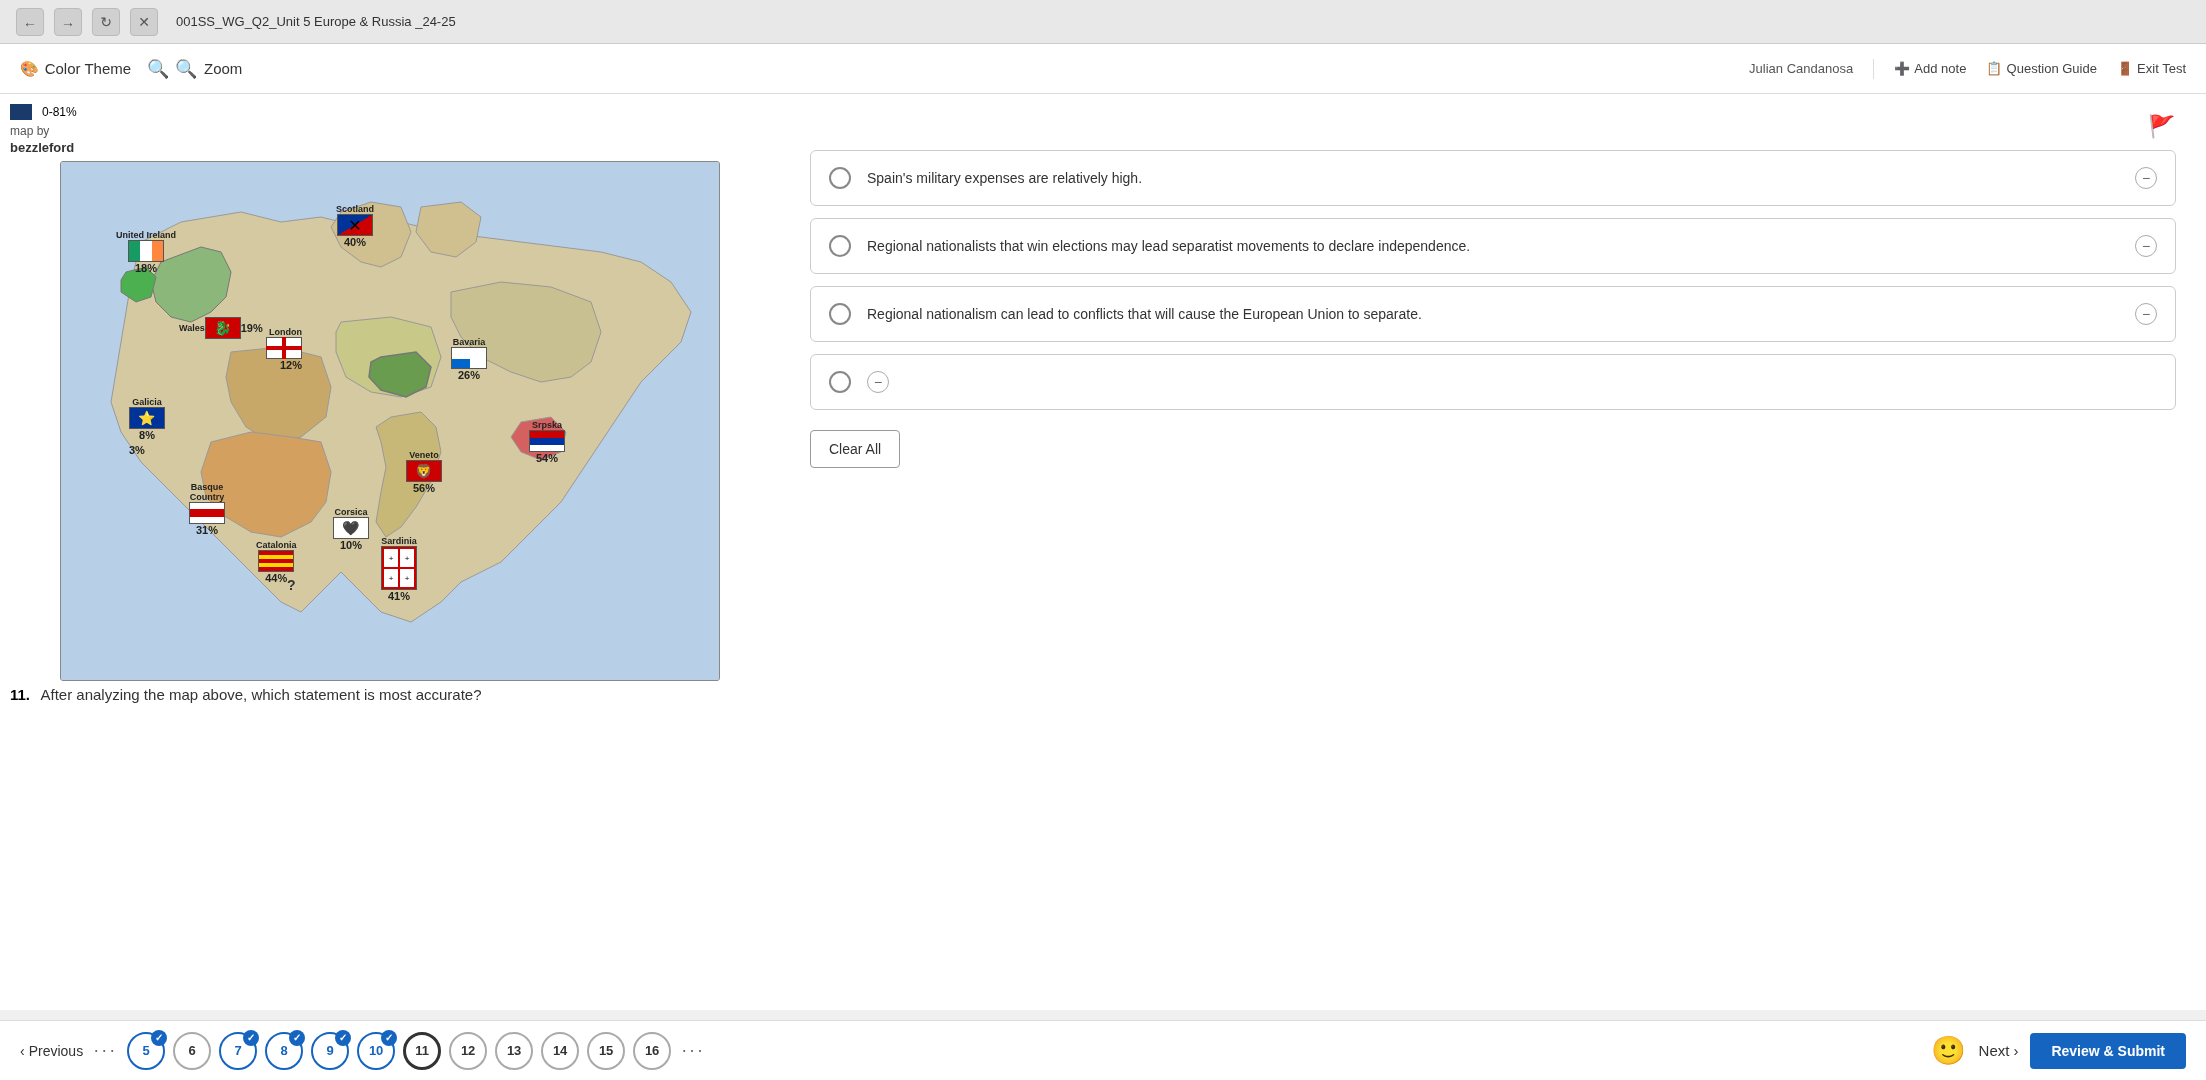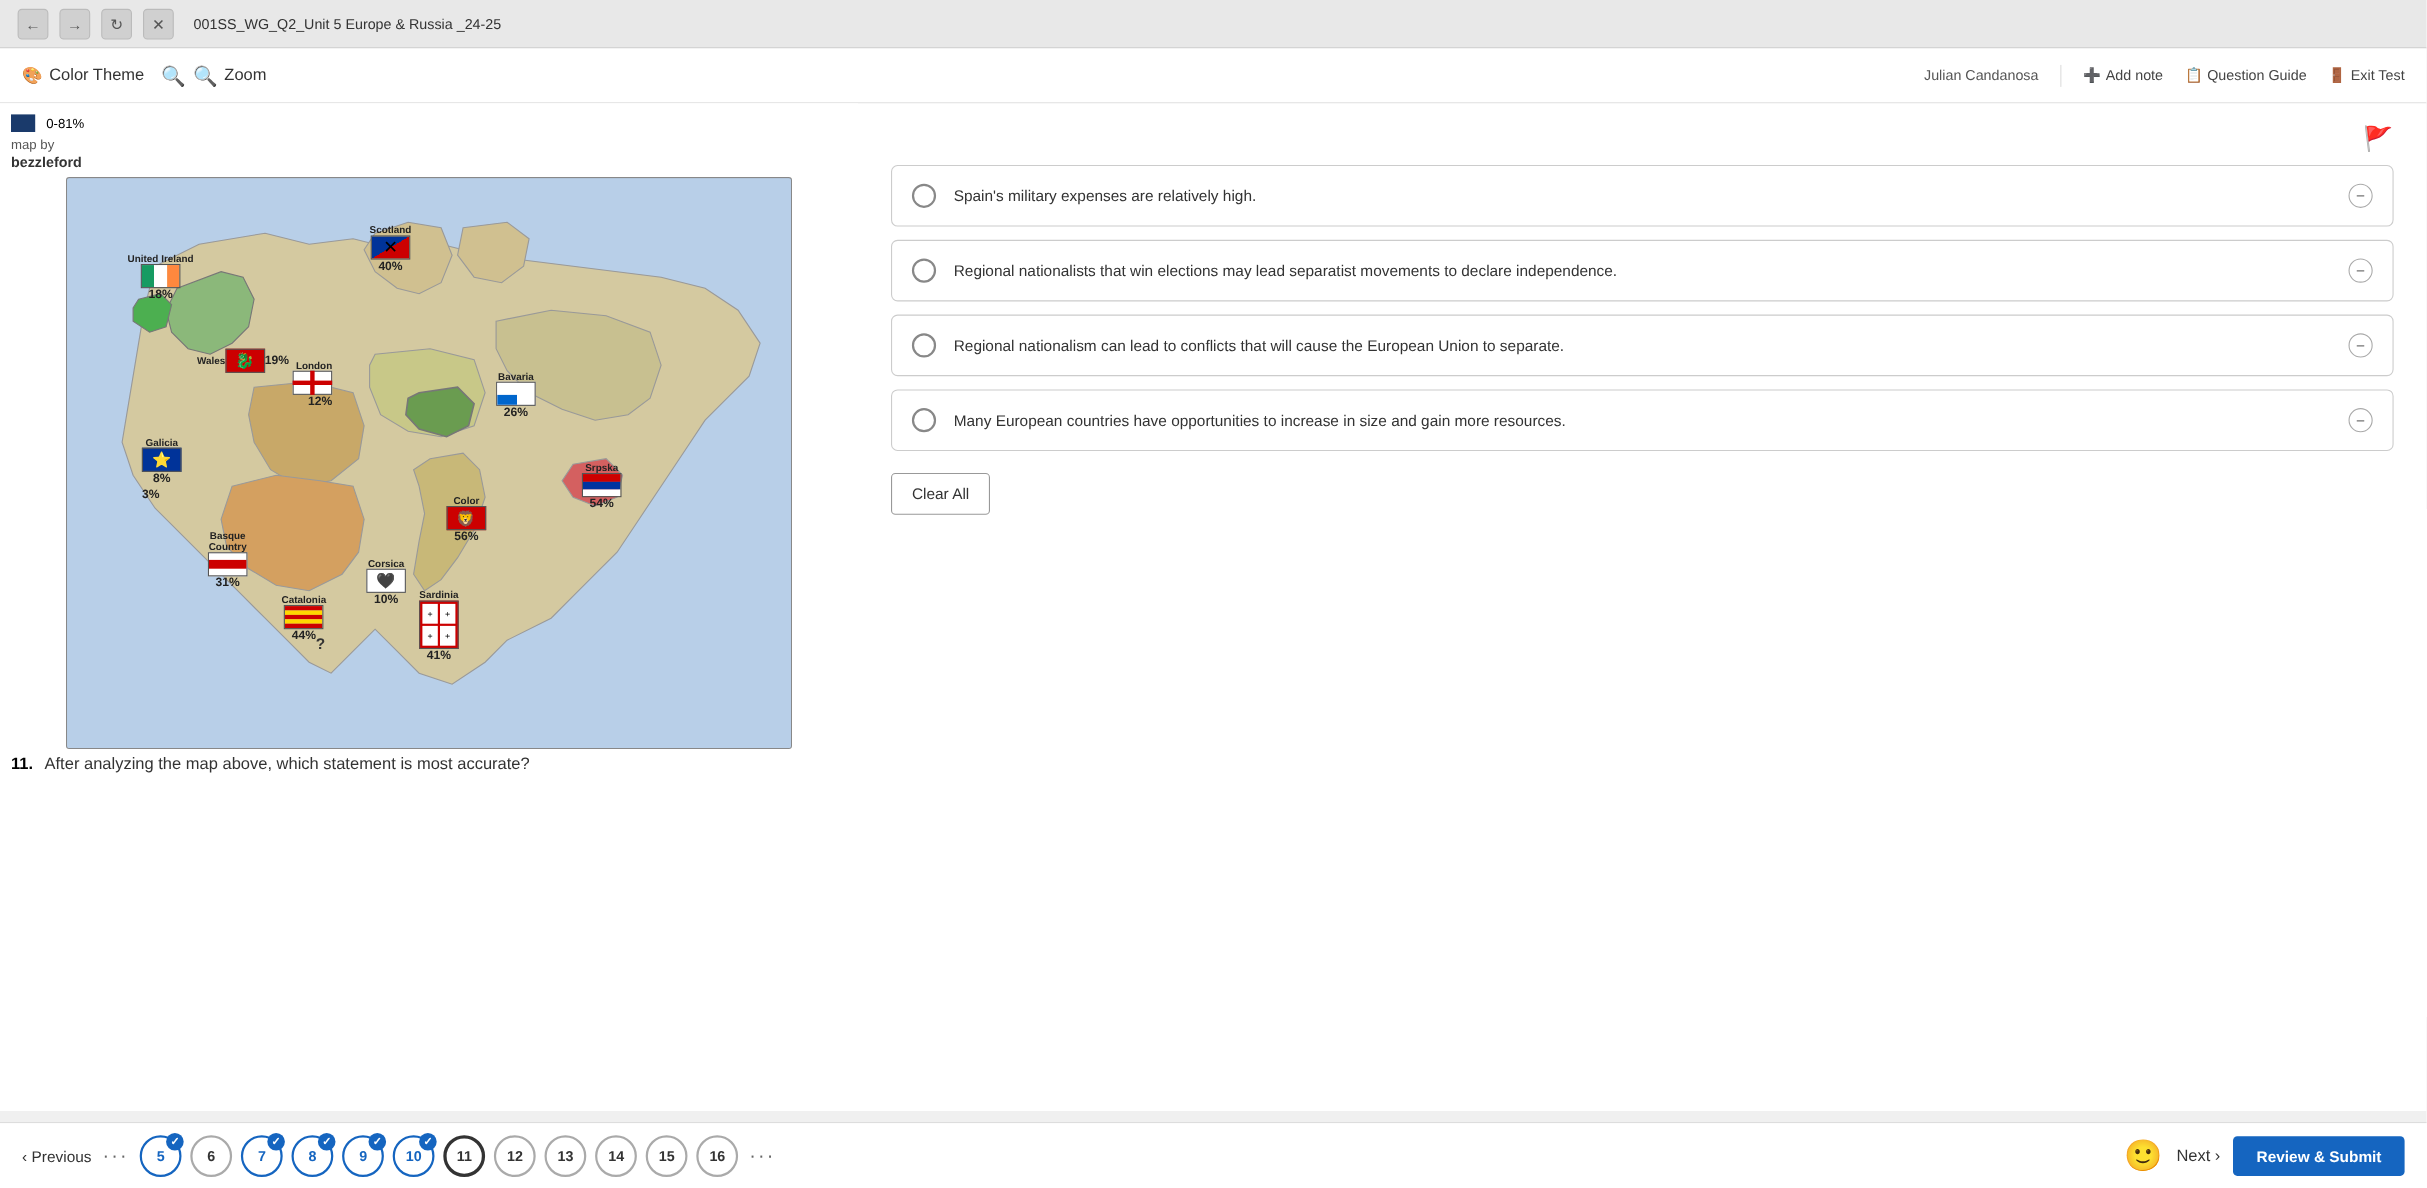--- a/index.html
+++ b/index.html
@@ -322,21 +322,21 @@
       <div style="position:absolute; top:320px; left:128px; display:flex; flex-direction:column; align-items:center;">
         <div style="font-size:9px; font-weight:bold; color:#222; text-align:center;">Basque<br>Country</div>
         <div style="width:36px;height:22px; border:1px solid #555; background:#fff; display:flex;align-items:center;justify-content:center;">
           <div style="width:36px;height:8px;background:#CC0000;"></div>
         </div>
         <div style="font-size:11px;font-weight:bold;color:#222;">31%</div>
       </div>
 
       
       <div style="position:absolute; top:288px; left:345px; display:flex; flex-direction:column; align-items:center;">
-        <div style="font-size:9px; font-weight:bold; color:#222;">Color</div>
+        <div style="font-size:9px; font-weight:bold; color:#222;">Veneto</div>
         <div style="width:36px;height:22px; border:1px solid #555; background:#cc0000; display:flex;align-items:center;justify-content:center;font-size:14px;color:#FFD700;">🦁</div>
         <div style="font-size:11px;font-weight:bold;color:#222;">56%</div>
       </div>
 
       
       <div style="position:absolute; top:345px; left:272px; display:flex; flex-direction:column; align-items:center;">
         <div style="font-size:9px; font-weight:bold; color:#222;">Corsica</div>
         <div style="width:36px;height:22px; border:1px solid #555; background:#fff; display:flex;align-items:center;justify-content:center;font-size:14px;">🖤</div>
         <div style="font-size:11px;font-weight:bold;color:#222;">10%</div>
       </div>
@@ -409,21 +409,20 @@
       </div>
 
       <div class="answer-option">
         <div class="radio-circle"></div>
         <span class="option-text">Regional nationalism can lead to conflicts that will cause the European Union to separate.</span>
         <div class="minus-btn">−</div>
       </div>
 
       <div class="answer-option">
         <div class="radio-circle"></div>
-        <span class="option-text">Many European countries have opportunities to increase in size and gain more resources.</span>
         <div class="minus-btn">−</div>
       </div>
 
     </div>
 
     <button class="clear-all-btn">Clear All</button>
 
   </div>
 </div>
 

